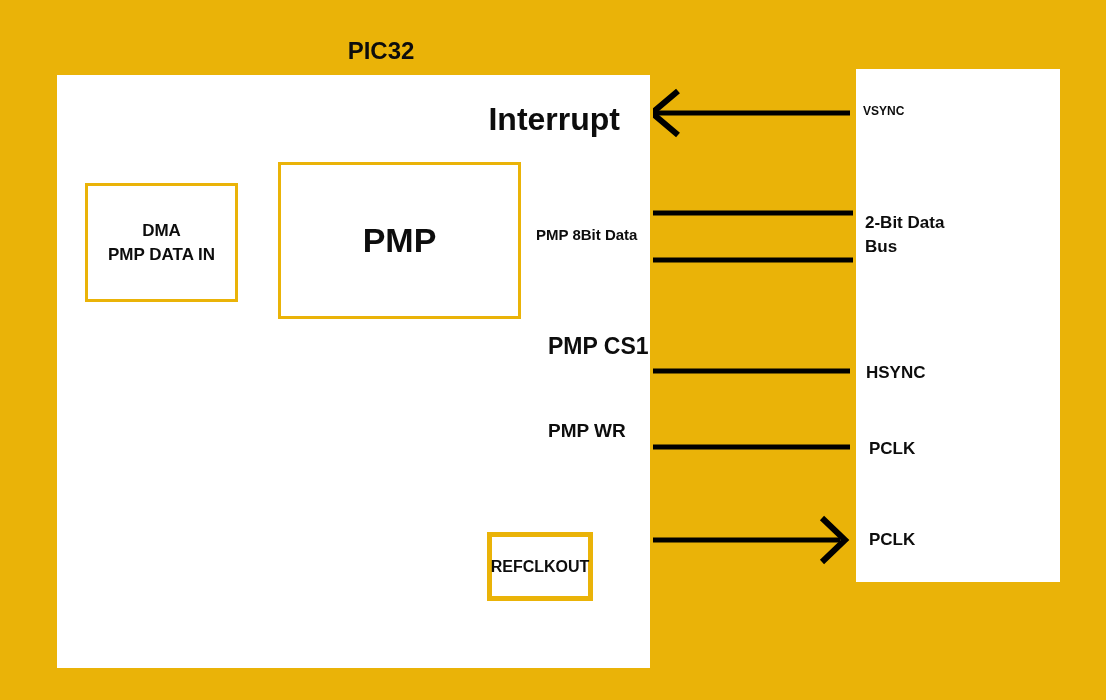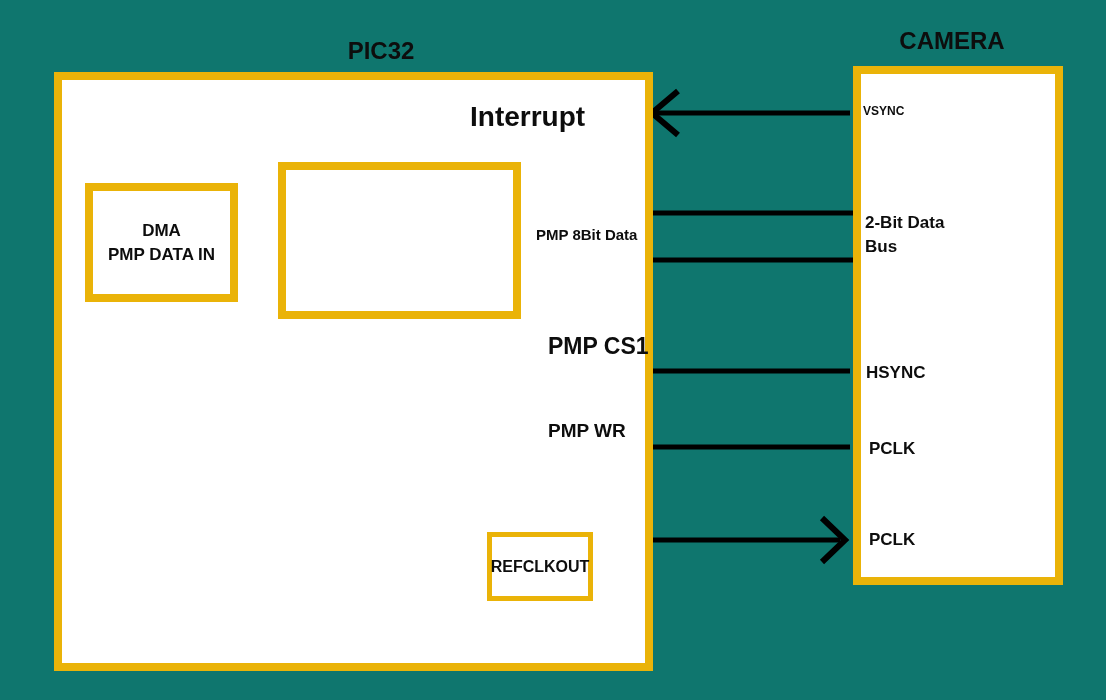--- a/index.html
+++ b/index.html
@@ -4,28 +4,28 @@
 <style>
   html, body {
     margin: 0;
     padding: 0;
     background: #ffffff;
   }
   #canvas {
     position: relative;
     width: 1106px;
     height: 700px;
-    background: #0f766e;
+    background: #eab308;
     font-family: "Liberation Sans", "DejaVu Sans", sans-serif;
     color: #0d0d0d;
     overflow: hidden;
   }
   .box {
     position: absolute;
-    border: 8px solid #eab308;
+    border: 3px solid #eab308;
     background: #ffffff;
     box-sizing: border-box;
   }
   .lbl {
     position: absolute;
     font-weight: bold;
     color: #0d0d0d;
     white-space: nowrap;
     line-height: 1.1;
   }
@@ -76,33 +76,33 @@
     <polyline points="822,518 845,540 822,562" stroke-width="6"></polyline>
 
     <path d="M 235 221 H 281" stroke-width="5"></path>
     <path d="M 235 263 H 281" stroke-width="5"></path>
   </svg>
 
   <div class="box" style="left:54px; top:72px; width:599px; height:599px;"></div>
   <div class="lbl" style="left:321px; top:38px; width:120px; text-align:center; font-size:24px;">PIC32</div>
 
   <div class="box" style="left:853px; top:66px; width:210px; height:519px;"></div>
-  <div class="lbl" style="left:892px; top:28px; width:120px; text-align:center; font-size:24px;">CAMERA</div>
 
-  <div class="lbl" style="left:470px; top:102px; width:150px; text-align:left; font-size:28px;">Interrupt</div>
+  <div class="lbl" style="left:470px; top:102px; width:150px; text-align:right; font-size:32px;">Interrupt</div>
 
   <div class="box" style="left:85px; top:183px; width:153px; height:119px;">
     <div class="center-stack" style="font-size:17px; line-height:24px;">
       <div>DMA</div>
       <div>PMP DATA IN</div>
     </div>
   </div>
 
   <div class="box" style="left:278px; top:162px; width:243px; height:157px;">
     <div class="center-stack" style="font-size:34px; line-height:47px;">
+      <div>PMP</div>
     </div>
   </div>
 
   <div class="box" style="left:487px; top:518px; width:106px; height:69px; border-width:5px;margin-top:14px;">
     <div class="center-stack" style="font-size:16px;">REFCLKOUT</div>
   </div>
 
   <div class="lbl" style="left:536px; top:227px; font-size:15px;">PMP 8Bit Data</div>
   <div class="lbl" style="left:548px; top:334px; font-size:23px;">PMP CS1</div>
   <div class="lbl" style="left:548px; top:421px; font-size:19px;">PMP WR</div>

